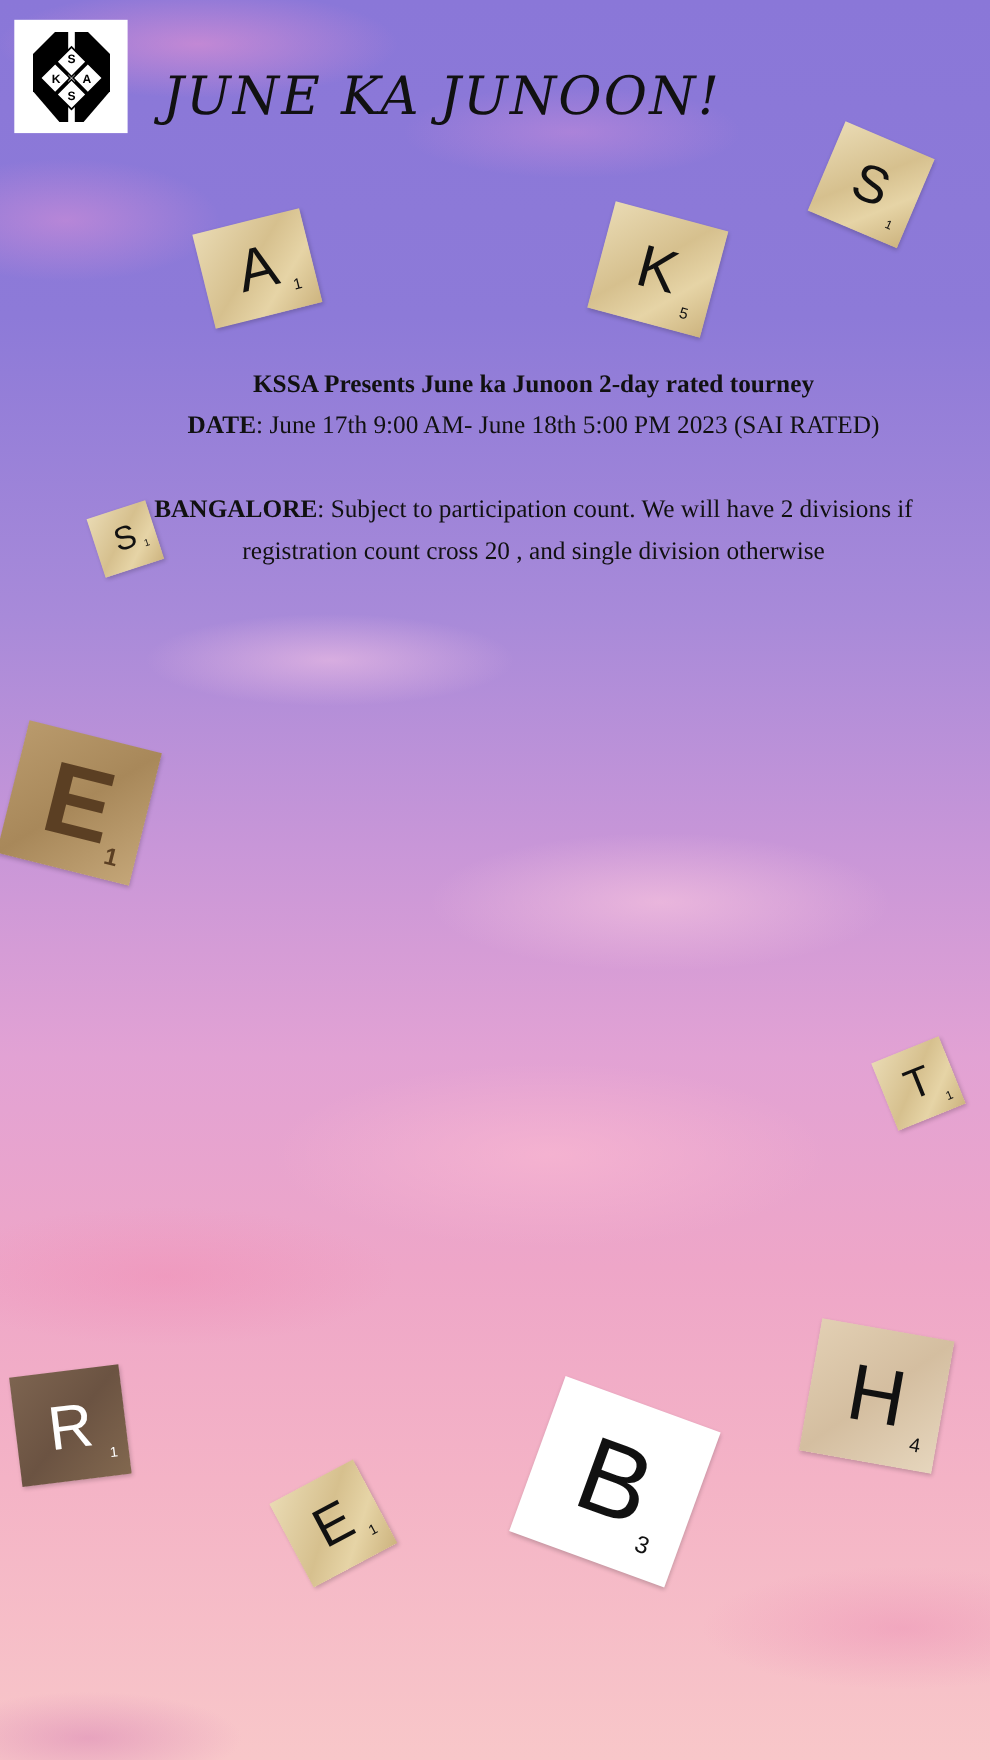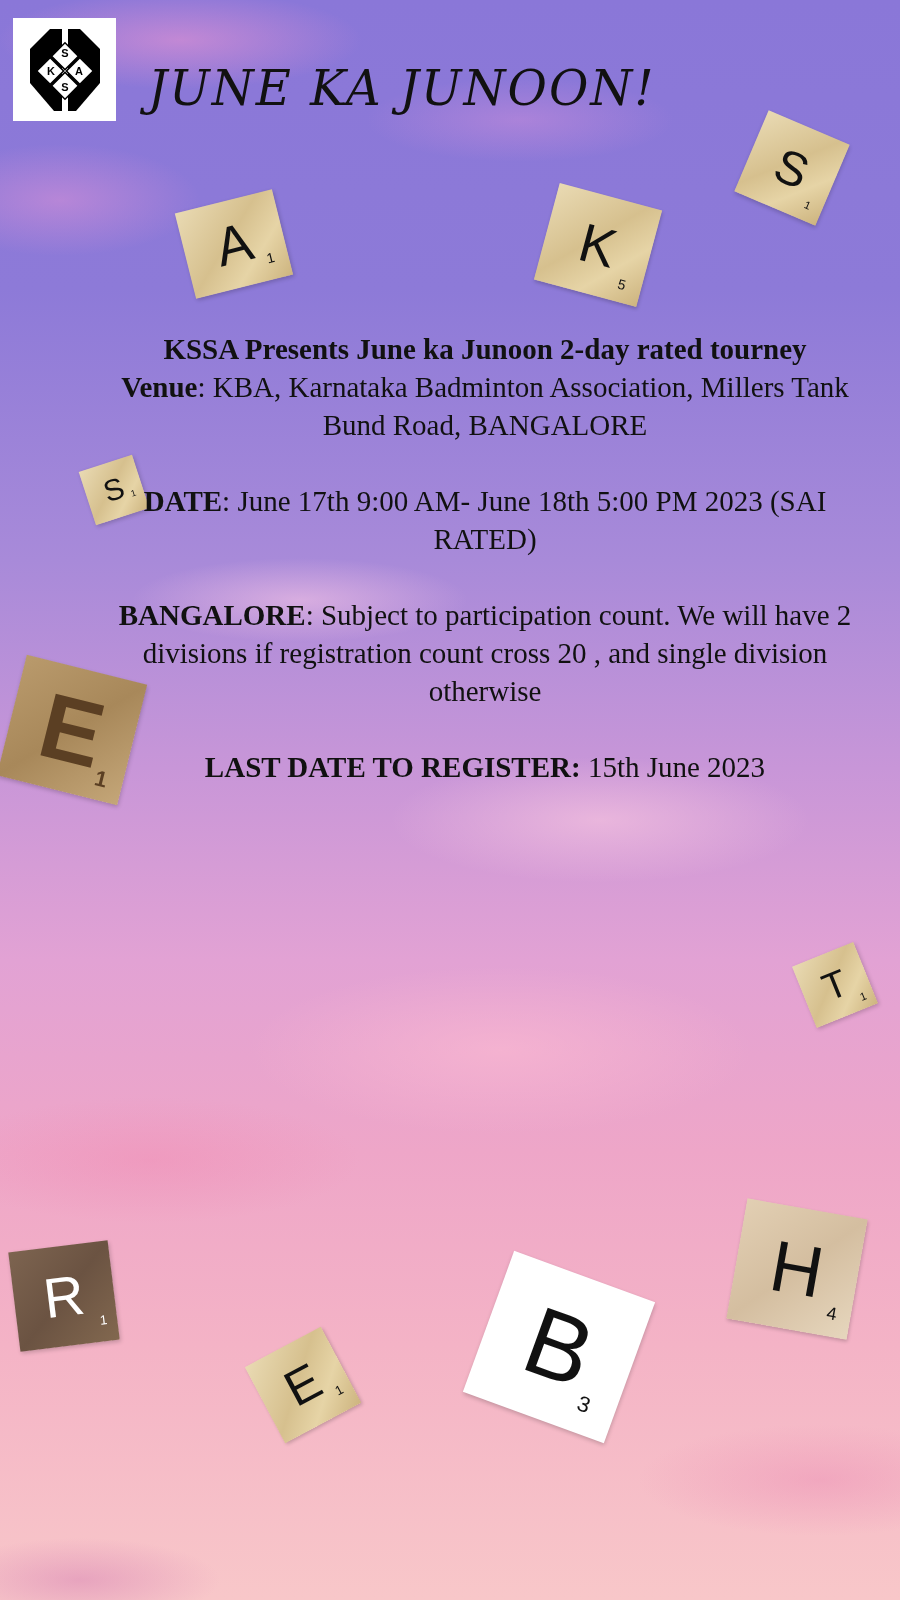--- a/index.html
+++ b/index.html
@@ -30,21 +30,21 @@
     position:absolute; display:flex; align-items:center; justify-content:center;
     font-family:"Liberation Sans", sans-serif; color:#111; box-shadow:1px 2px 4px rgba(0,0,0,0.2);
   }
   .tile .sub { position:absolute; font-size:14px; }
   .wood { background:linear-gradient(135deg, #e9dab3 0%, #d6c08e 45%, #e6d4a6 70%, #cdb47f 100%); }
   .darkwood { background:linear-gradient(135deg, #7d6450 0%, #6b5342 50%, #82684f 100%); color:#fff; }
   .oak { background:linear-gradient(135deg, #b99a6c 0%, #a8885a 50%, #c4a678 100%); color:#5b3f23; }
   .white { background:#fff; }
   .content {
     position:absolute; left:110px; top:330px; width:750px; text-align:center; color:#111;
-    font-size:29px; line-height:38px;
+    font-size:23px; line-height:38px;
   }
   .content p { margin:0 0 38px 0; }
   .content b { font-weight:bold; }
   .headline { font-weight:bold; margin-bottom:0 !important; }
   .venue { margin-bottom:38px; }
 </style>
 </head>
 <body>
 
 <div class="poster">
@@ -104,18 +104,16 @@
     <span>B</span>
     <span class="sub" style="right:26px;bottom:16px;font-size:22px;">3</span>
   </div>
   <div class="tile wood" style="left:736px;top:1208px;width:122px;height:122px;transform:rotate(10deg);font-size:72px;background:linear-gradient(135deg,#e2cfb3,#d4bea0,#e6d6bd);">
     <span>H</span>
     <span class="sub" style="right:14px;bottom:12px;font-size:18px;">4</span>
   </div>
 
   <div class="content">
     <p class="headline">KSSA Presents June ka Junoon 2-day rated tourney</p>
-    <p class="venue"><b>Venue</b><span>: </span><span>KBA, Karnataka Badminton Association, Millers Tank Bund Road, BANGALORE</span></p>
     <p><b>DATE</b><span>: </span><span>June 17th 9:00 AM- June 18th 5:00 PM 2023 (SAI RATED)</span></p>
     <p><b>BANGALORE</b><span>: </span><span>Subject to participation count. We will have 2 divisions if registration count cross 20 , and single division otherwise</span></p>
-    <p><b>LAST DATE TO REGISTER:</b><span> </span><span>15th June 2023</span></p>
   </div>
 </div>
 
 </body></html>

